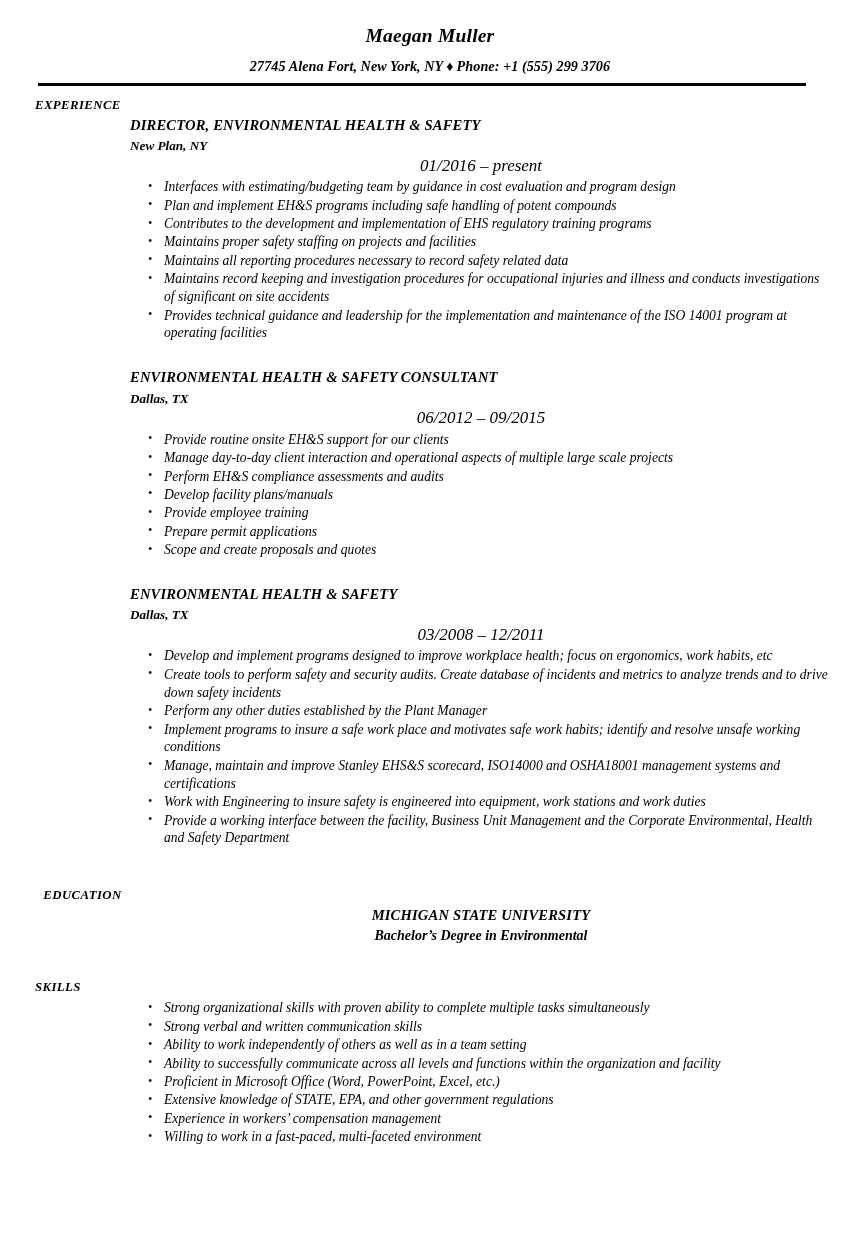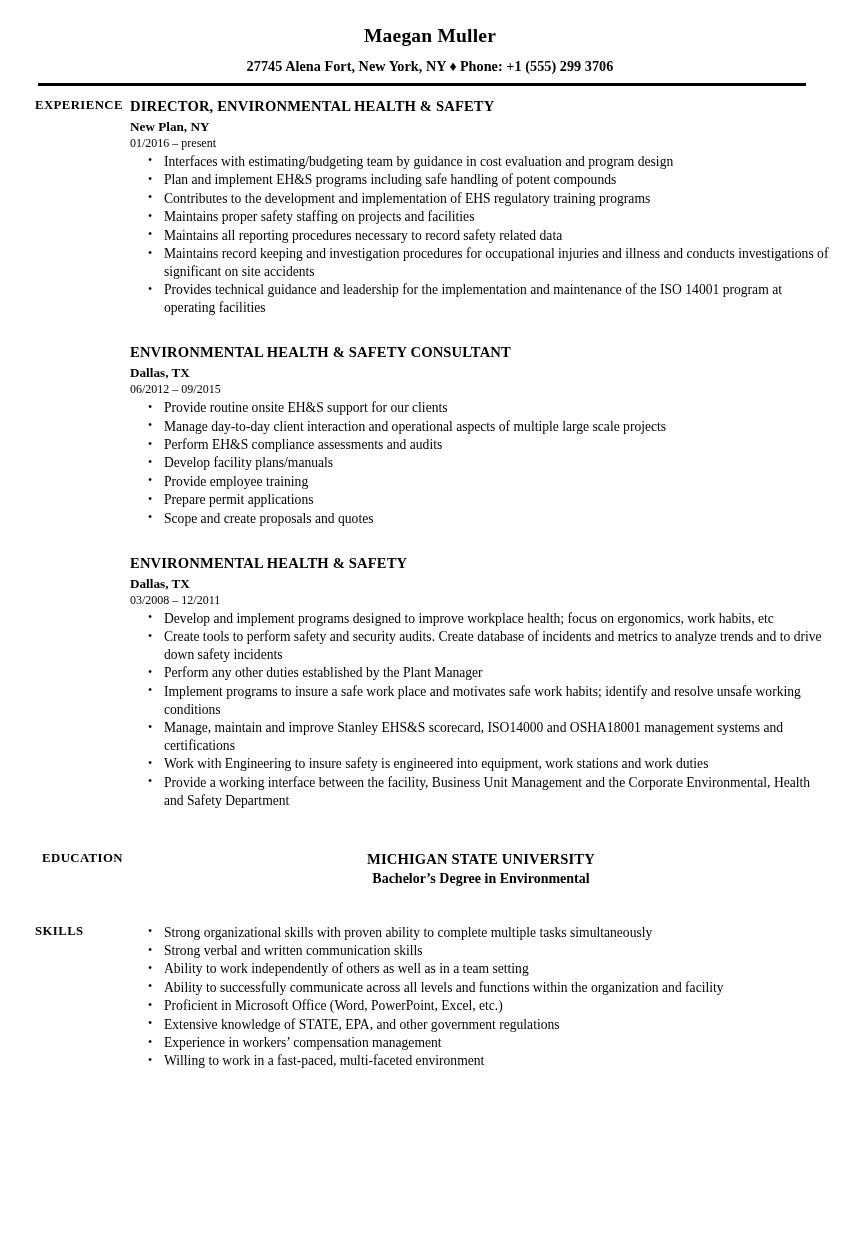--- a/index.html
+++ b/index.html
@@ -14,20 +14,21 @@
     color: #000000;
     position: relative;
     overflow: hidden;
   }
 
   .page {
     width: 860px;
     height: 884px;
     position: relative;
     box-sizing: border-box;
+    font-style: italic;
   }
 
   
   .header {
     padding-top: 24px;
   }
   .cand-name {
     text-align: center;
     font-weight: bold;
     font-size: 19.5px;
@@ -65,20 +66,21 @@
     padding-left: 35px;
     box-sizing: border-box;
     font-weight: bold;
     font-size: 12.8px;
     letter-spacing: 0.4px;
     padding-top: 1px;
   }
   .section-body {
     flex: 1 1 auto;
     padding-right: 28px;
+    margin-top: 19px;
   }
 
   .job {
     margin-bottom: 0;
   }
   .job + .job {
     margin-top: 26px;
   }
   .job-title {
     font-weight: bold;
@@ -86,23 +88,24 @@
     letter-spacing: 0.15px;
     line-height: 1.25;
   }
   .job-location {
     font-weight: bold;
     font-size: 13.2px;
     margin-top: 4px;
     line-height: 1.2;
   }
   .job-dates {
-    font-size: 12px;
+    font-size: 17px;
     margin-top: 1px;
     line-height: 1.25;
+    text-align: center;
   }
 
   ul.bullets {
     list-style: none;
     margin: 2px 0 0 0;
     padding: 0;
   }
   ul.bullets > li {
     position: relative;
     padding-left: 24px;

